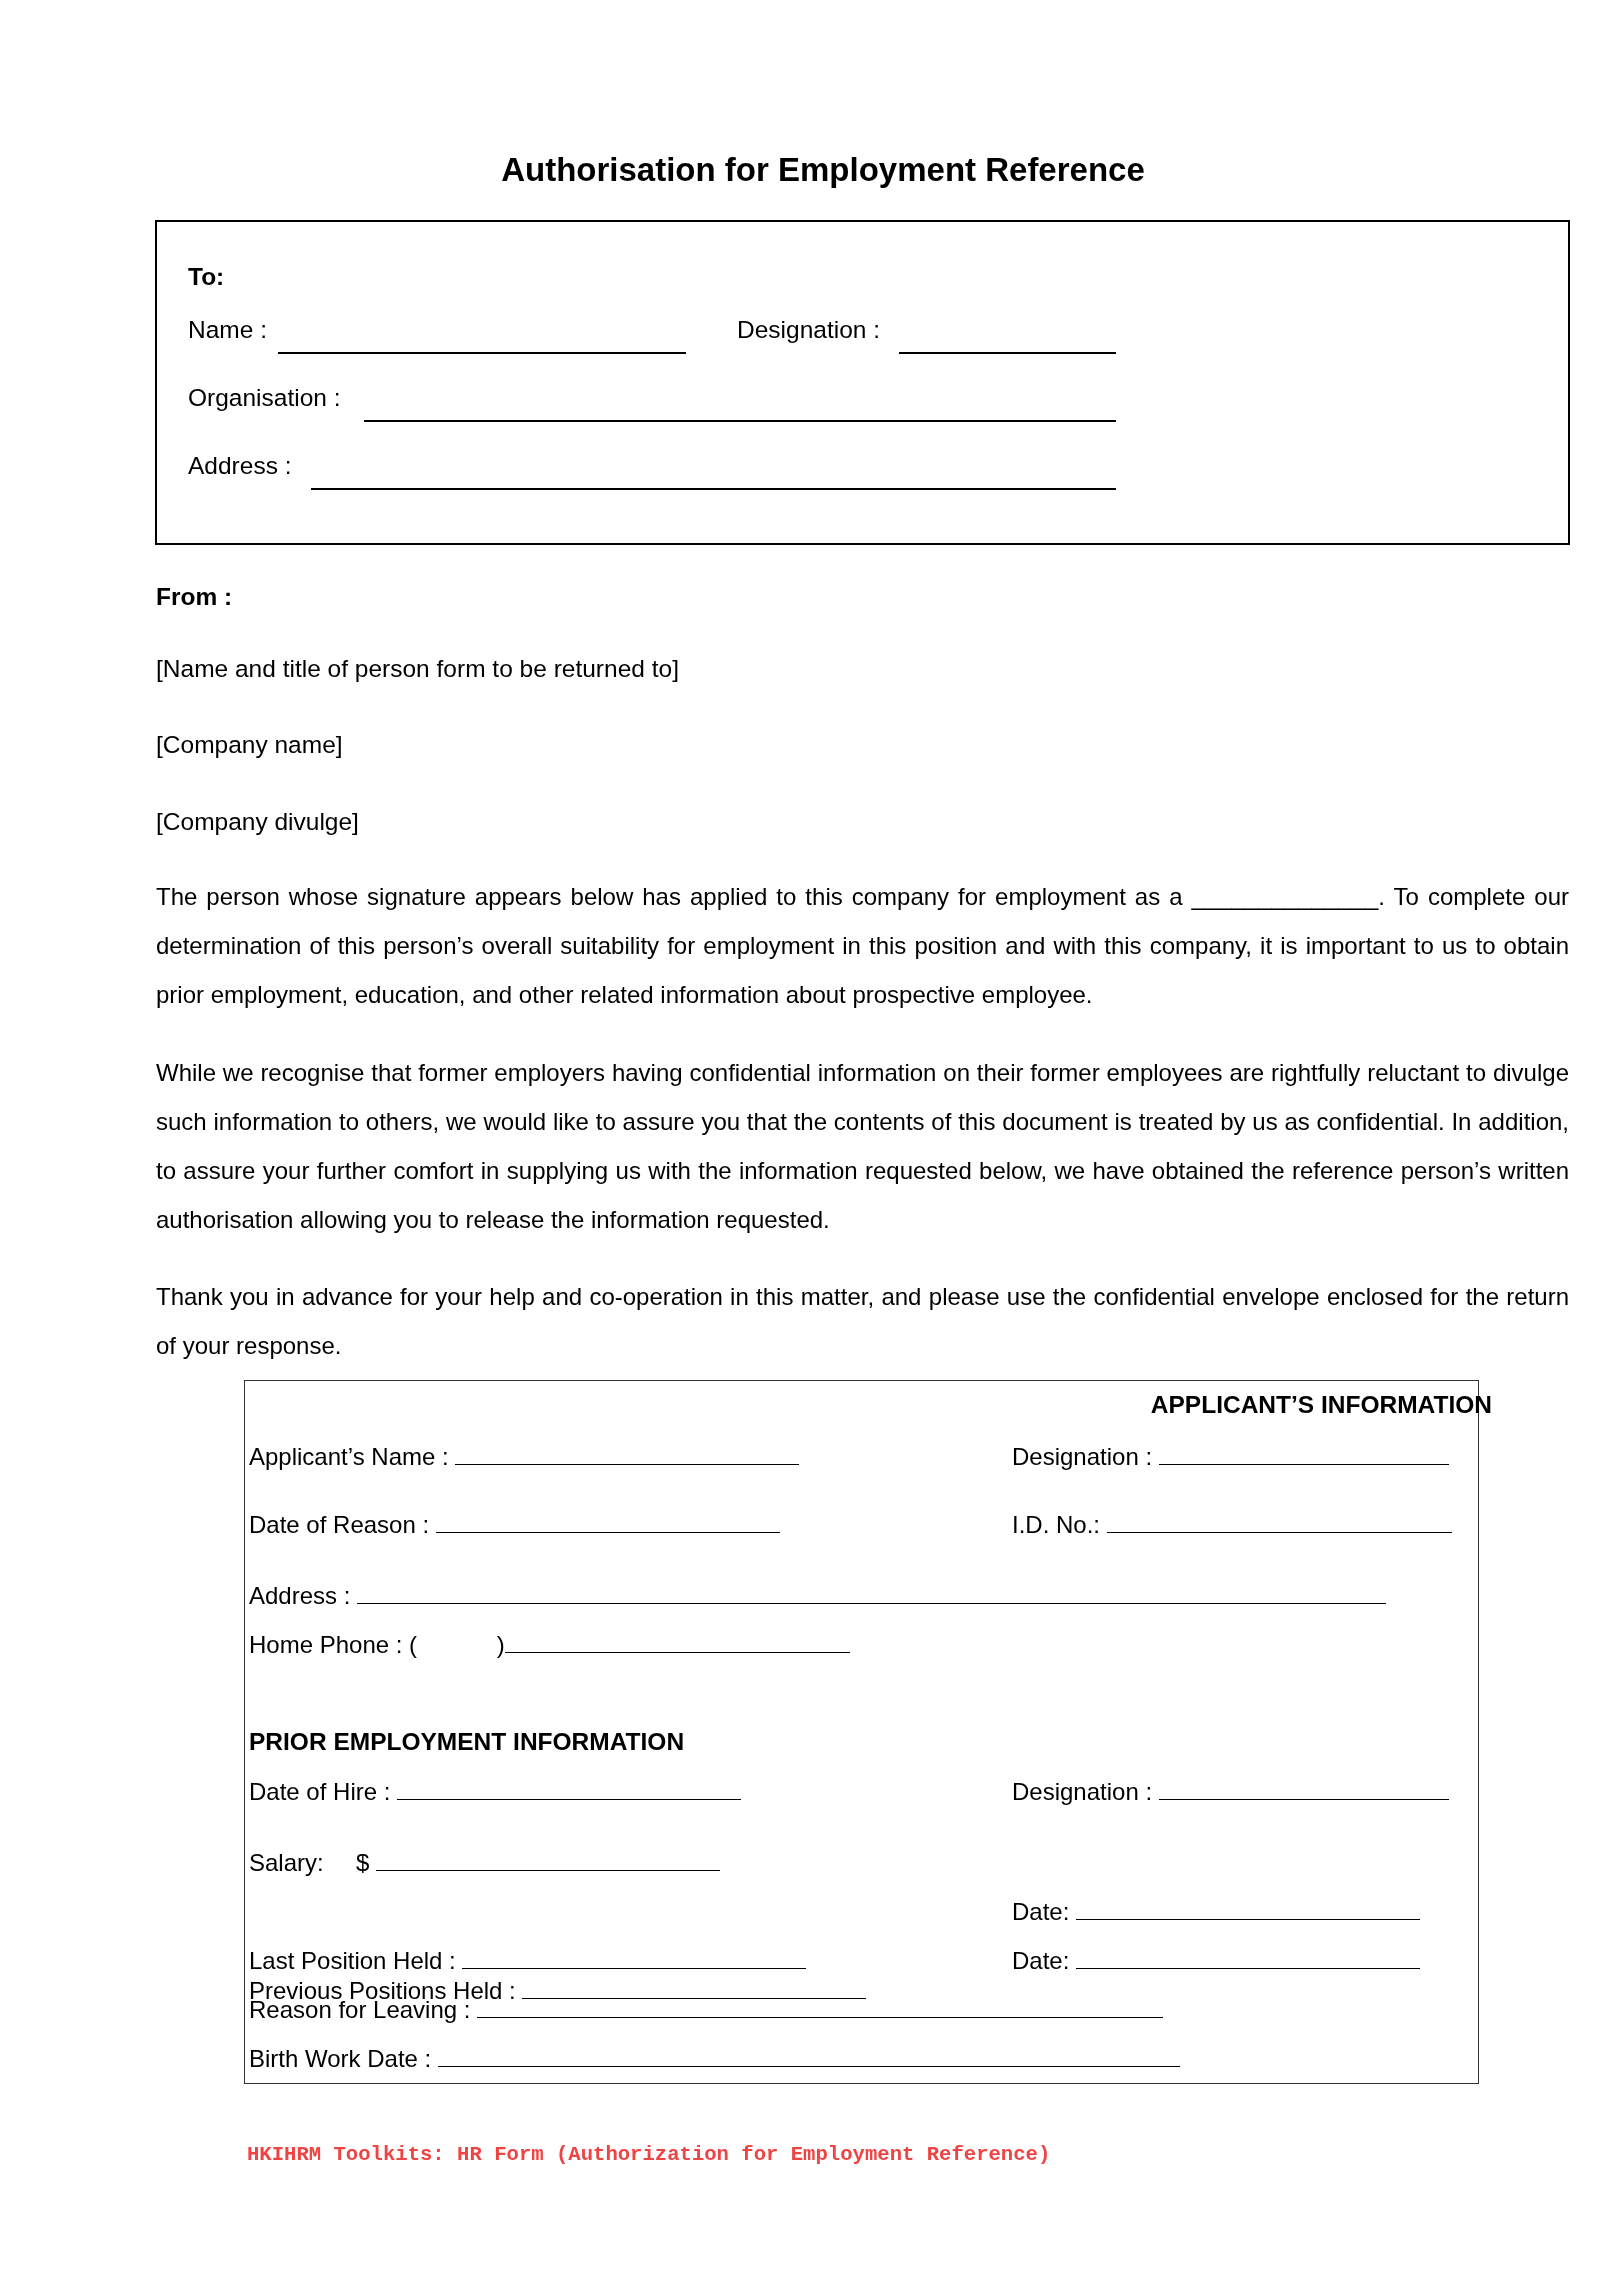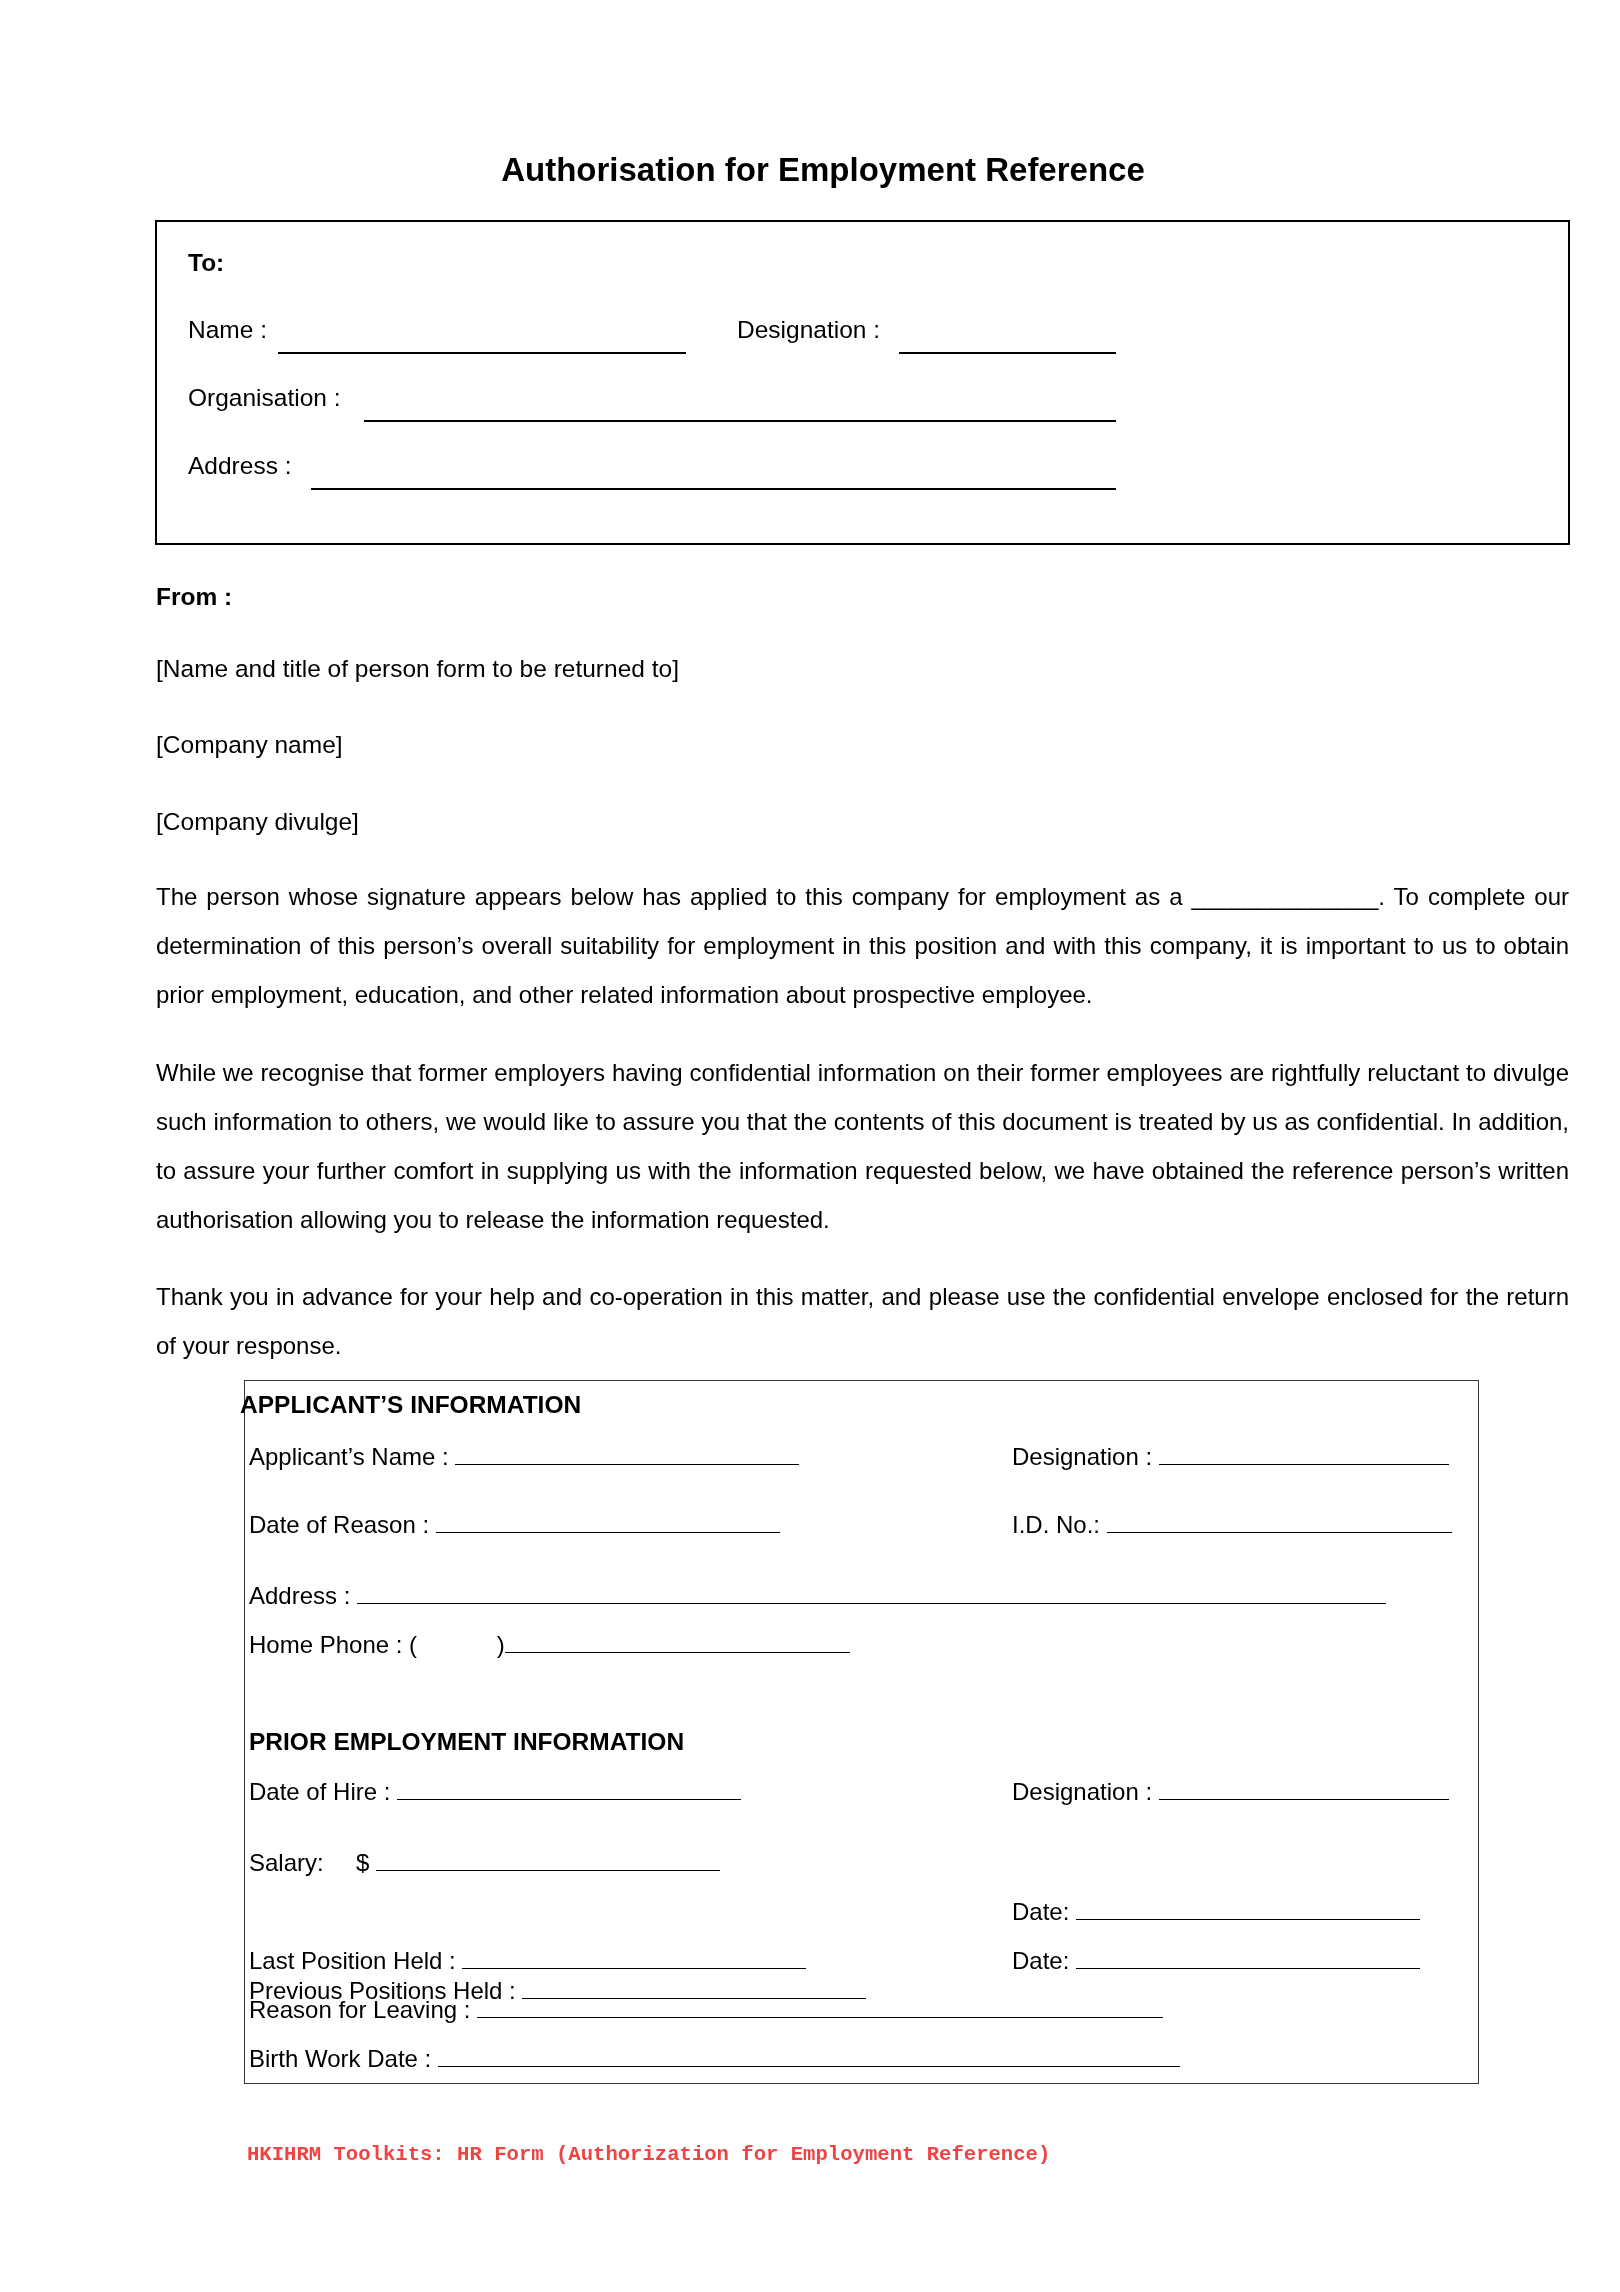--- a/index.html
+++ b/index.html
@@ -17,21 +17,21 @@
   .fill { display:inline-block; border-bottom:1.5px solid #000; height:21.6px; vertical-align:baseline; }
   .sec { position:absolute; font-size:24.5px; font-weight:bold; white-space:nowrap; }
   .footer { position:absolute; left:247px; top:2143px; font-family:"Liberation Mono", monospace; font-size:20.6px; font-weight:bold; color:#ef4444; white-space:nowrap; }
 </style>
 </head>
 <body>
 
 <div class="abs title">Authorisation for Employment Reference</div>
 
 <div class="tobox"></div>
-<div class="abs lbl bold" style="left:188px; top:249px;">To:</div>
+<div class="abs lbl bold" style="left:188px; top:263px;">To:</div>
 
 <div class="abs lbl" style="left:188px; top:316px;">Name :</div>
 <div class="uline" style="left:278px; top:352px; width:408px;"></div>
 
 <div class="abs lbl" style="left:737px; top:316px;">Designation :</div>
 <div class="uline" style="left:899px; top:352px; width:217px;"></div>
 
 <div class="abs lbl" style="left:188px; top:384px;">Organisation :</div>
 <div class="uline" style="left:364px; top:420px; width:752px;"></div>
 
@@ -41,21 +41,21 @@
 <div class="abs lbl bold" style="left:156px; top:583px;">From :</div>
 <div class="abs lbl" style="left:156px; top:655px;">[Name and title of person form to be returned to]</div>
 <div class="abs lbl" style="left:156px; top:731px;">[Company name]</div>
 <div class="abs lbl" style="left:156px; top:808px;">[Company divulge]</div>
 
 <div class="para" style="top:872px;">The person whose signature appears below has applied to this company for employment as a ______________. To complete our determination of this person’s overall suitability for employment in this position and with this company, it is important to us to obtain prior employment, education, and other related information about prospective employee.</div>
 <div class="para" style="top:1048px;">While we recognise that former employers having confidential information on their former employees are rightfully reluctant to divulge such information to others, we would like to assure you that the contents of this document is treated by us as confidential. In addition, to assure your further comfort in supplying us with the information requested below, we have obtained the reference person’s written authorisation allowing you to release the information requested.</div>
 <div class="para" style="top:1272px;">Thank you in advance for your help and co-operation in this matter, and please use the confidential envelope enclosed for the return of your response.</div>
 
 <div class="appbox"></div>
-<div class="sec" style="left:240px; width:1235px; top:1391px; text-align:left;">APPLICANT’S INFORMATION</div>
+<div class="sec" style="left:257px; width:1235px; top:1391px; text-align:right;">APPLICANT’S INFORMATION</div>
 
 <div class="fld" style="left:249px; top:1442px;">
   <span>Applicant’s Name :</span>
   <span class="fill" style="width:344px;"></span>
 </div>
 <div class="fld" style="left:1012px; top:1442px;">
   <span>Designation :</span>
   <span class="fill" style="width:290px;"></span>
 </div>
 

